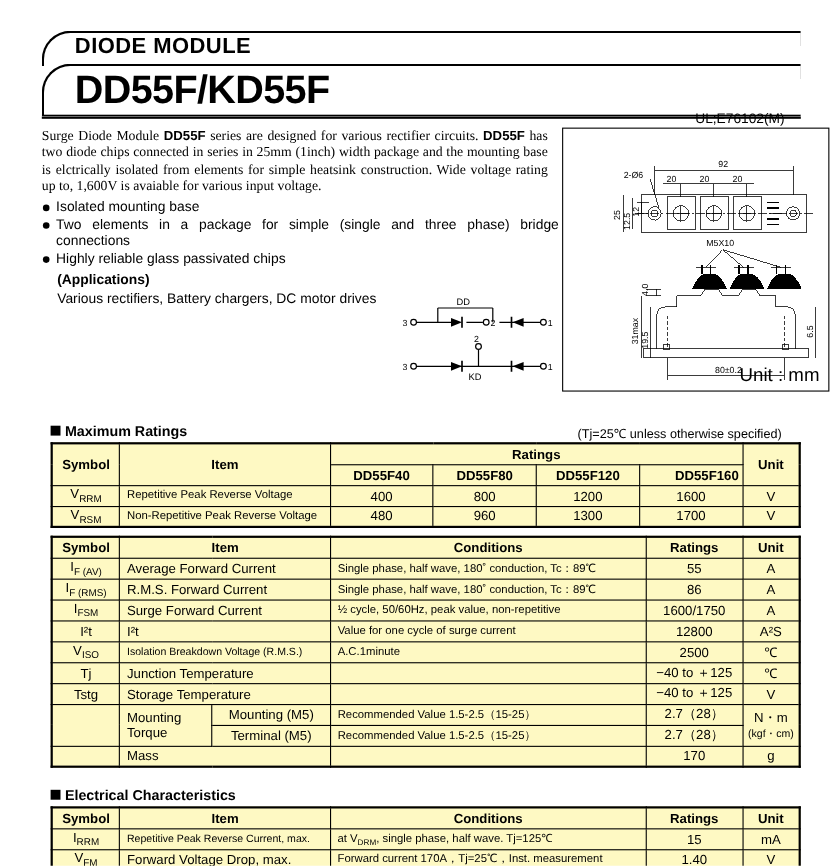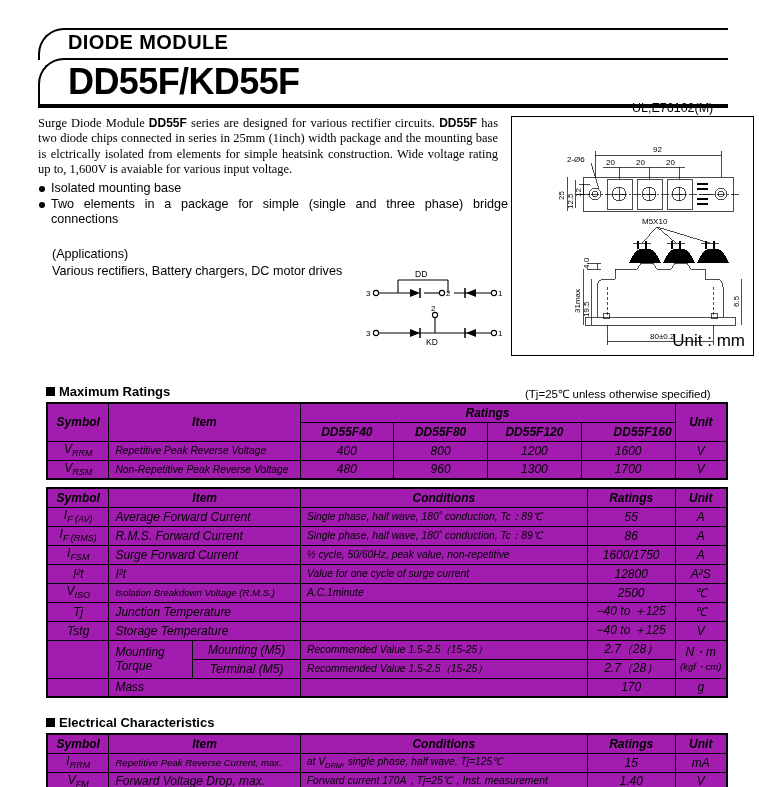--- a/index.html
+++ b/index.html
@@ -35,41 +35,41 @@
     position:absolute;left:38px;top:116px;width:460px;
     font-family:"Liberation Serif", serif;font-size:12.5px;line-height:15.4px;
     text-align:justify;
   }
   .intro b{font-family:"Liberation Sans",sans-serif;font-size:12px;}
 
   .bullets{position:absolute;left:38px;top:181px;width:470px;font-size:12.6px;line-height:15px;}
   .bl{position:relative;padding-left:13px;margin-bottom:1px;}
   .bl:before{content:"";position:absolute;left:1px;top:5px;width:6px;height:6px;border-radius:50%;background:#000;}
   .bl.two{text-align:justify;}
-  .apps-t{position:absolute;left:52px;top:247px;font-size:12.6px;font-weight:normal;}
+  .apps-t{position:absolute;left:52px;top:247px;font-size:12.6px;font-weight:bold;}
   .apps-b{position:absolute;left:52px;top:264px;font-size:12.6px;}
 
   
   .circuit{position:absolute;left:366px;top:268px;width:140px;height:82px;}
 
   
   .ul{position:absolute;left:600px;top:101px;font-size:12.5px;margin-left:32px;}
   .outline{
     position:absolute;left:511px;top:116px;width:243px;height:240px;
     border:1px solid #000;box-sizing:border-box;background:#fff;padding-left:33px;
   }
   .unit-lbl{position:absolute;right:8px;bottom:4px;font-size:17px;text-align:center;}
 
   
   .sect{position:absolute;font-size:13px;font-weight:bold;}
   .sect:before{content:"";display:inline-block;width:9px;height:9px;background:#000;margin-right:4px;vertical-align:baseline;}
   .note{position:absolute;font-size:11.5px;}
 
   
-  table{border-collapse:collapse;position:absolute;background:#a21caf;font-style:italic;}
+  table{border-collapse:collapse;position:absolute;background:#fef9c3;}
   table td,table th{
     border:1px solid #000;padding:0 3px;font-size:12px;font-weight:normal;
     text-align:center;vertical-align:middle;height:19px;box-sizing:border-box;
   }
   .outer-t{border:2px solid #000;}
   .hd{font-weight:bold;}
   .lft{text-align:left;padding-left:6px;}
   .sm{font-size:10.3px;}
   .xs{font-size:9.6px;}
   sub{font-size:.72em;}
@@ -93,20 +93,21 @@
   </div>
   <div class="hdr-rule"></div>
 
   <div class="intro">
     <span>Surge Diode Module </span><b>DD55F</b><span> series are designed for various rectifier circuits. </span><b>DD55F</b><span> has two diode chips connected in series in 25mm (1inch) width package and the mounting base is elctrically isolated from elements for simple heatsink construction. Wide voltage rating up to, 1,600V is avaiable for various input voltage.</span>
   </div>
 
   <div class="bullets">
     <div class="bl">Isolated mounting base</div>
     <div class="bl two">Two elements in a package for simple (single and three phase) bridge connections</div>
+    <div class="bl">Highly reliable glass passivated chips</div>
   </div>
   <div class="apps-t">(Applications)</div>
   <div class="apps-b">Various rectifiers, Battery chargers, DC motor drives</div>
 
   <div class="circuit">
     <svg width="140" height="82" viewBox="0 0 140 82">
       <g stroke="#000" stroke-width="1.1" fill="none">
 
         <line x1="13" y1="25" x2="48" y2="25"></line>
         <line x1="58" y1="25" x2="73" y2="25"></line>

